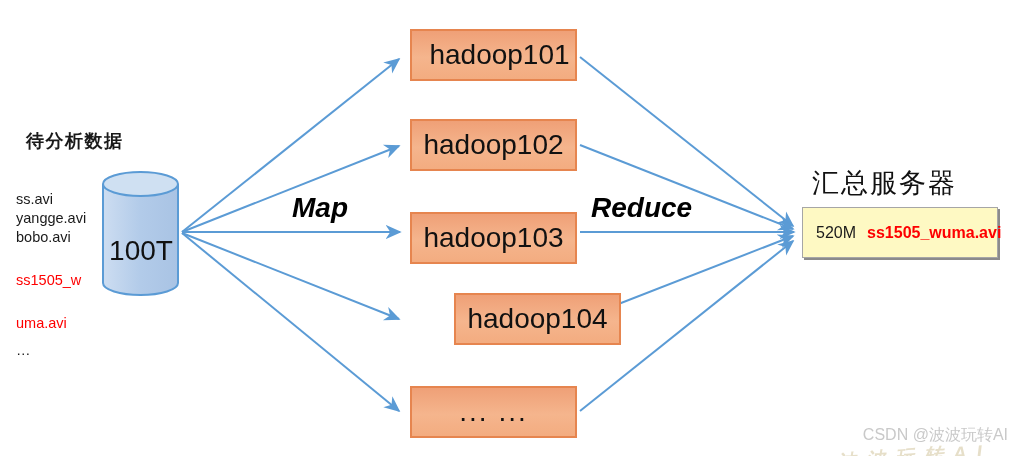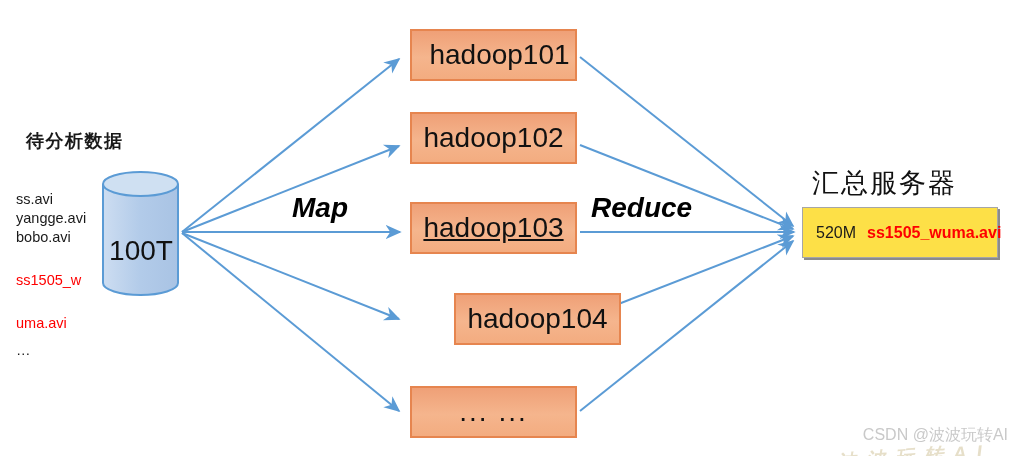--- a/index.html
+++ b/index.html
@@ -39,34 +39,34 @@
   
   .node{
     position:absolute;left:410px;width:167px;height:52px;
     box-sizing:border-box;
     background:linear-gradient(180deg,#efa077 0%,#f5b58d 55%,#f3ac80 100%);
     border:2px solid #e6854f;
     display:flex;align-items:center;justify-content:center;
     font-size:28px;color:#111;
   }
   .node.n1{top:29px;padding-left:12px;}
-  .node.n2{top:112px;}
-  .node.n3{top:202px;text-decoration:underline;}
+  .node.n2{top:119px;}
+  .node.n3{top:212px;}
   .node.n4{top:293px;margin-left:44px;}
   .node.n5{top:386px;letter-spacing:2px;}
 
   
   .sum-heading{
     position:absolute;left:812px;top:165px;
     font-size:27px;color:#111;letter-spacing:2px;
   }
   .sum-box{
     position:absolute;left:802px;top:207px;width:196px;height:51px;
     box-sizing:border-box;
-    background:#fde047;
+    background:#fef9c3;
     border:1px solid #a6a6a6;
     box-shadow:2px 2px 0 0 #8b8b8b;
     display:flex;align-items:center;
     padding-left:13px;
     font-size:16px;
   }
   .sum-box .size{color:#1a1a1a;margin-right:11px;}
   .sum-box .fname{color:#fe0000;font-weight:bold;}
 
   

